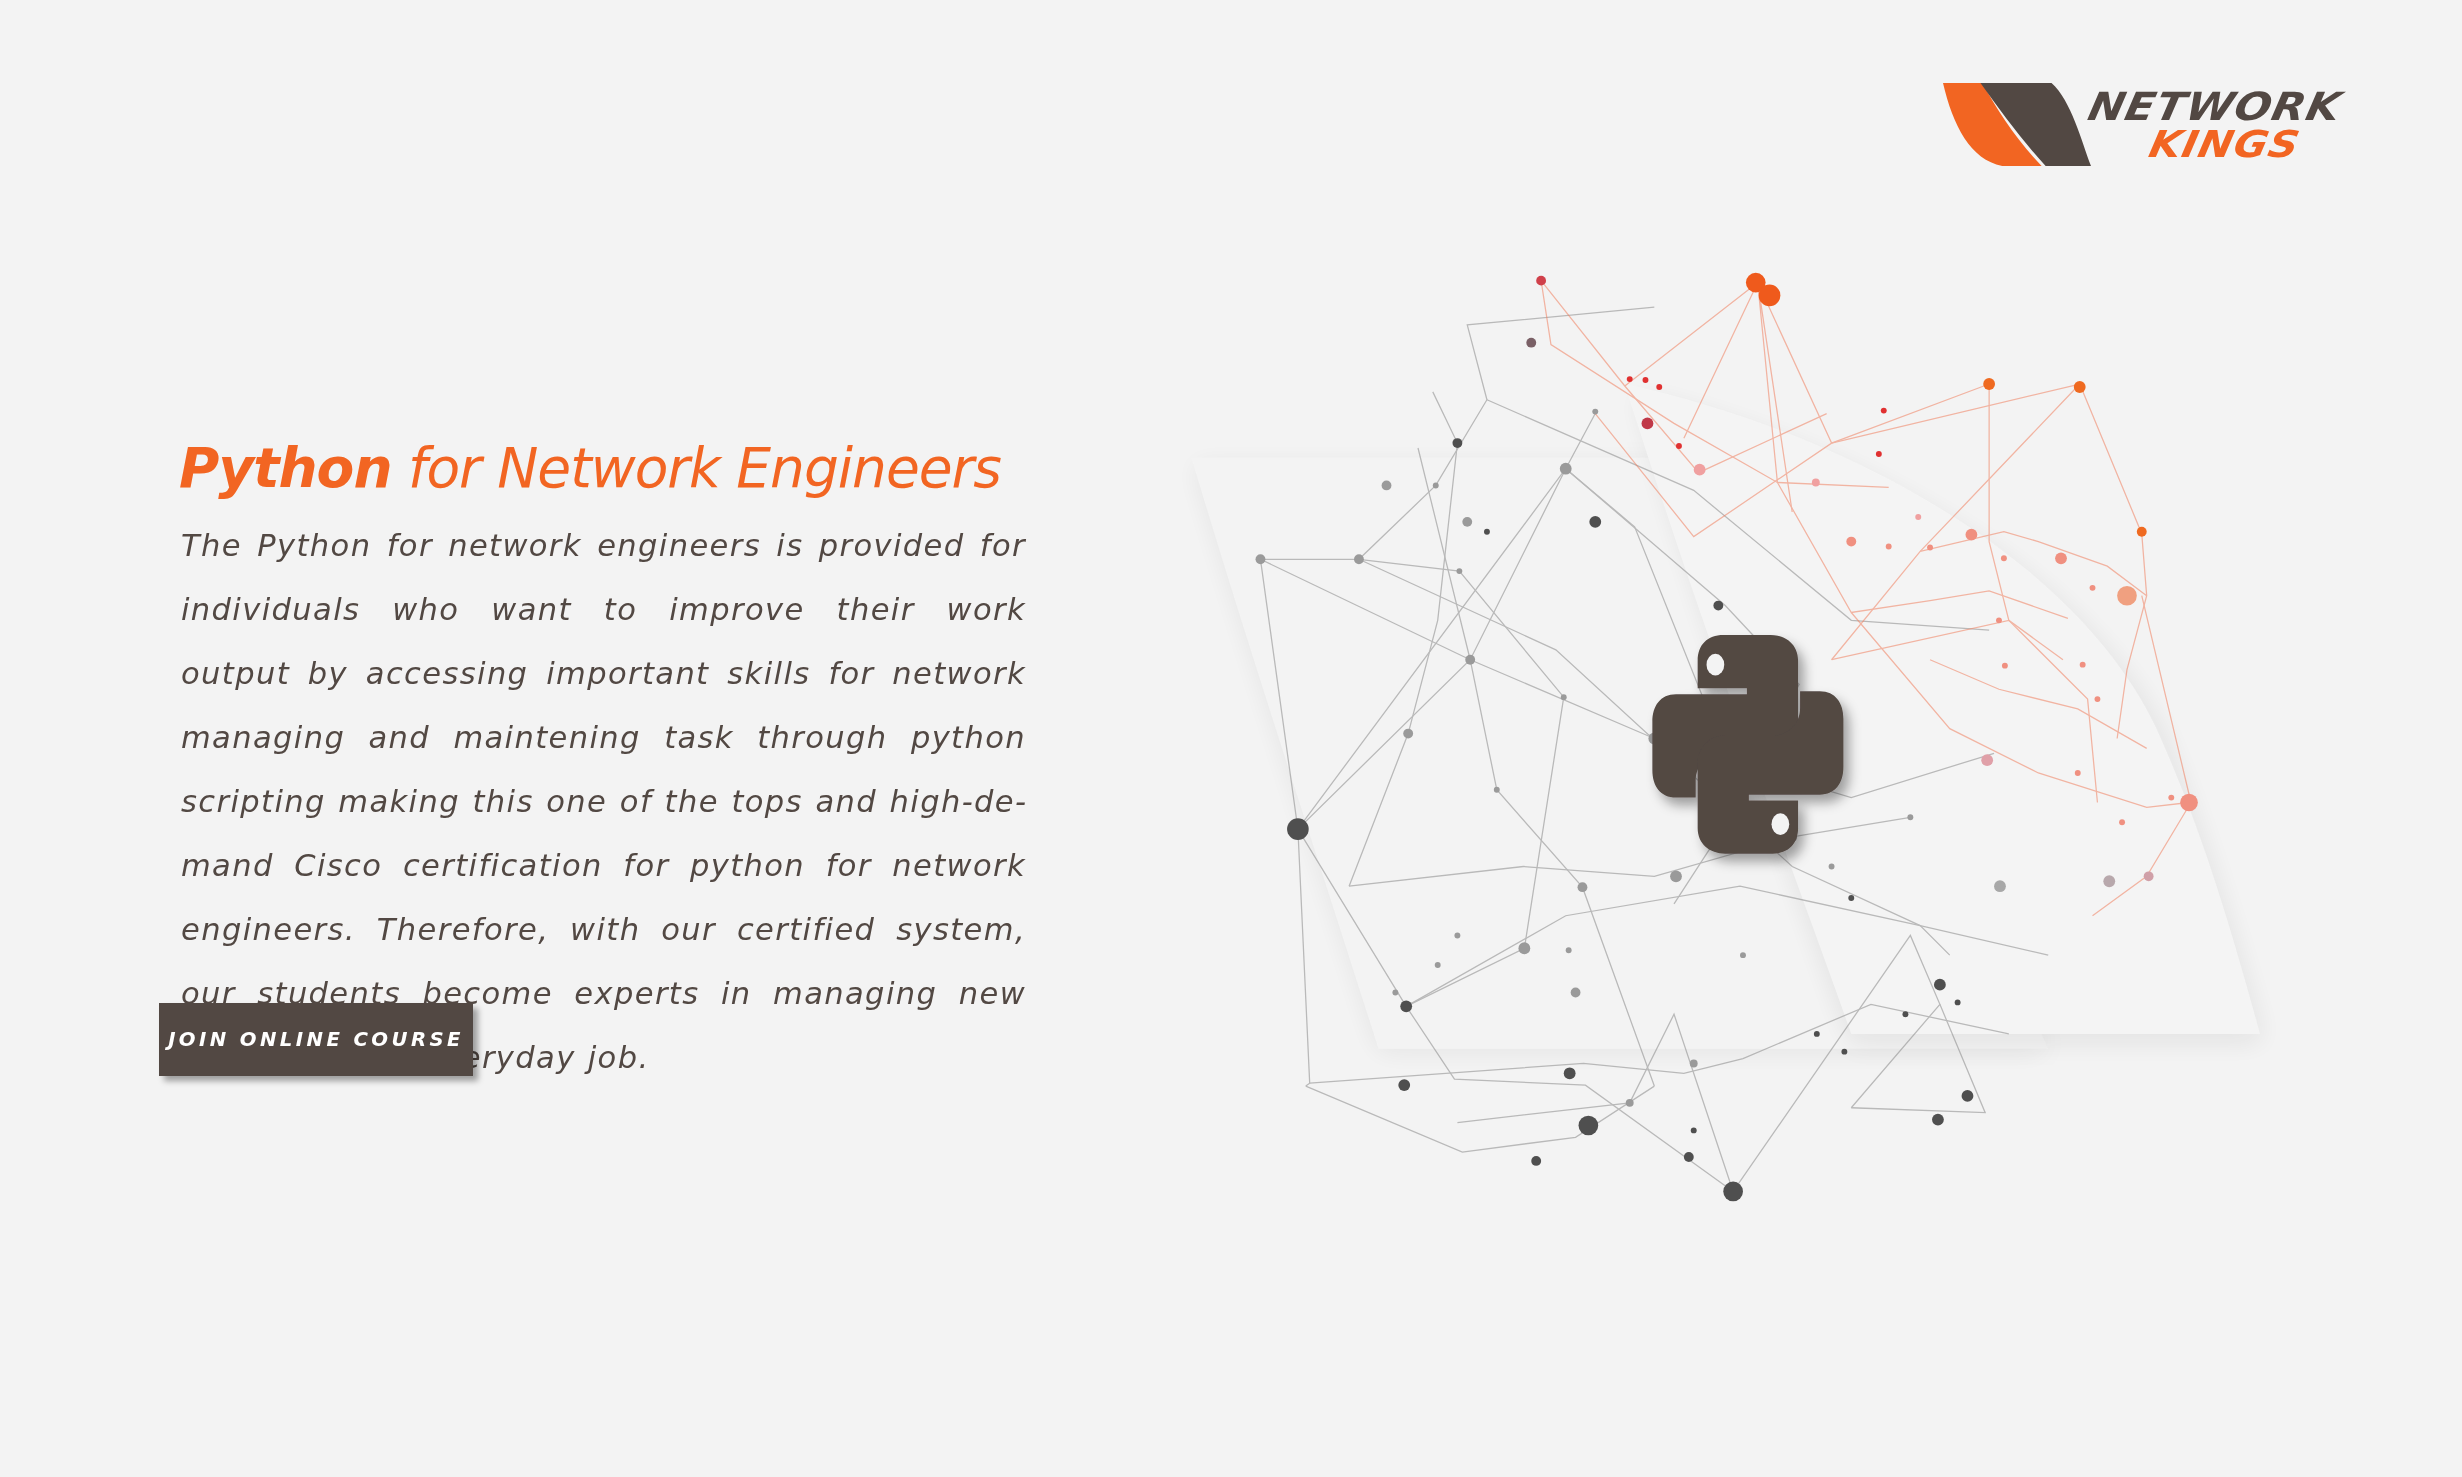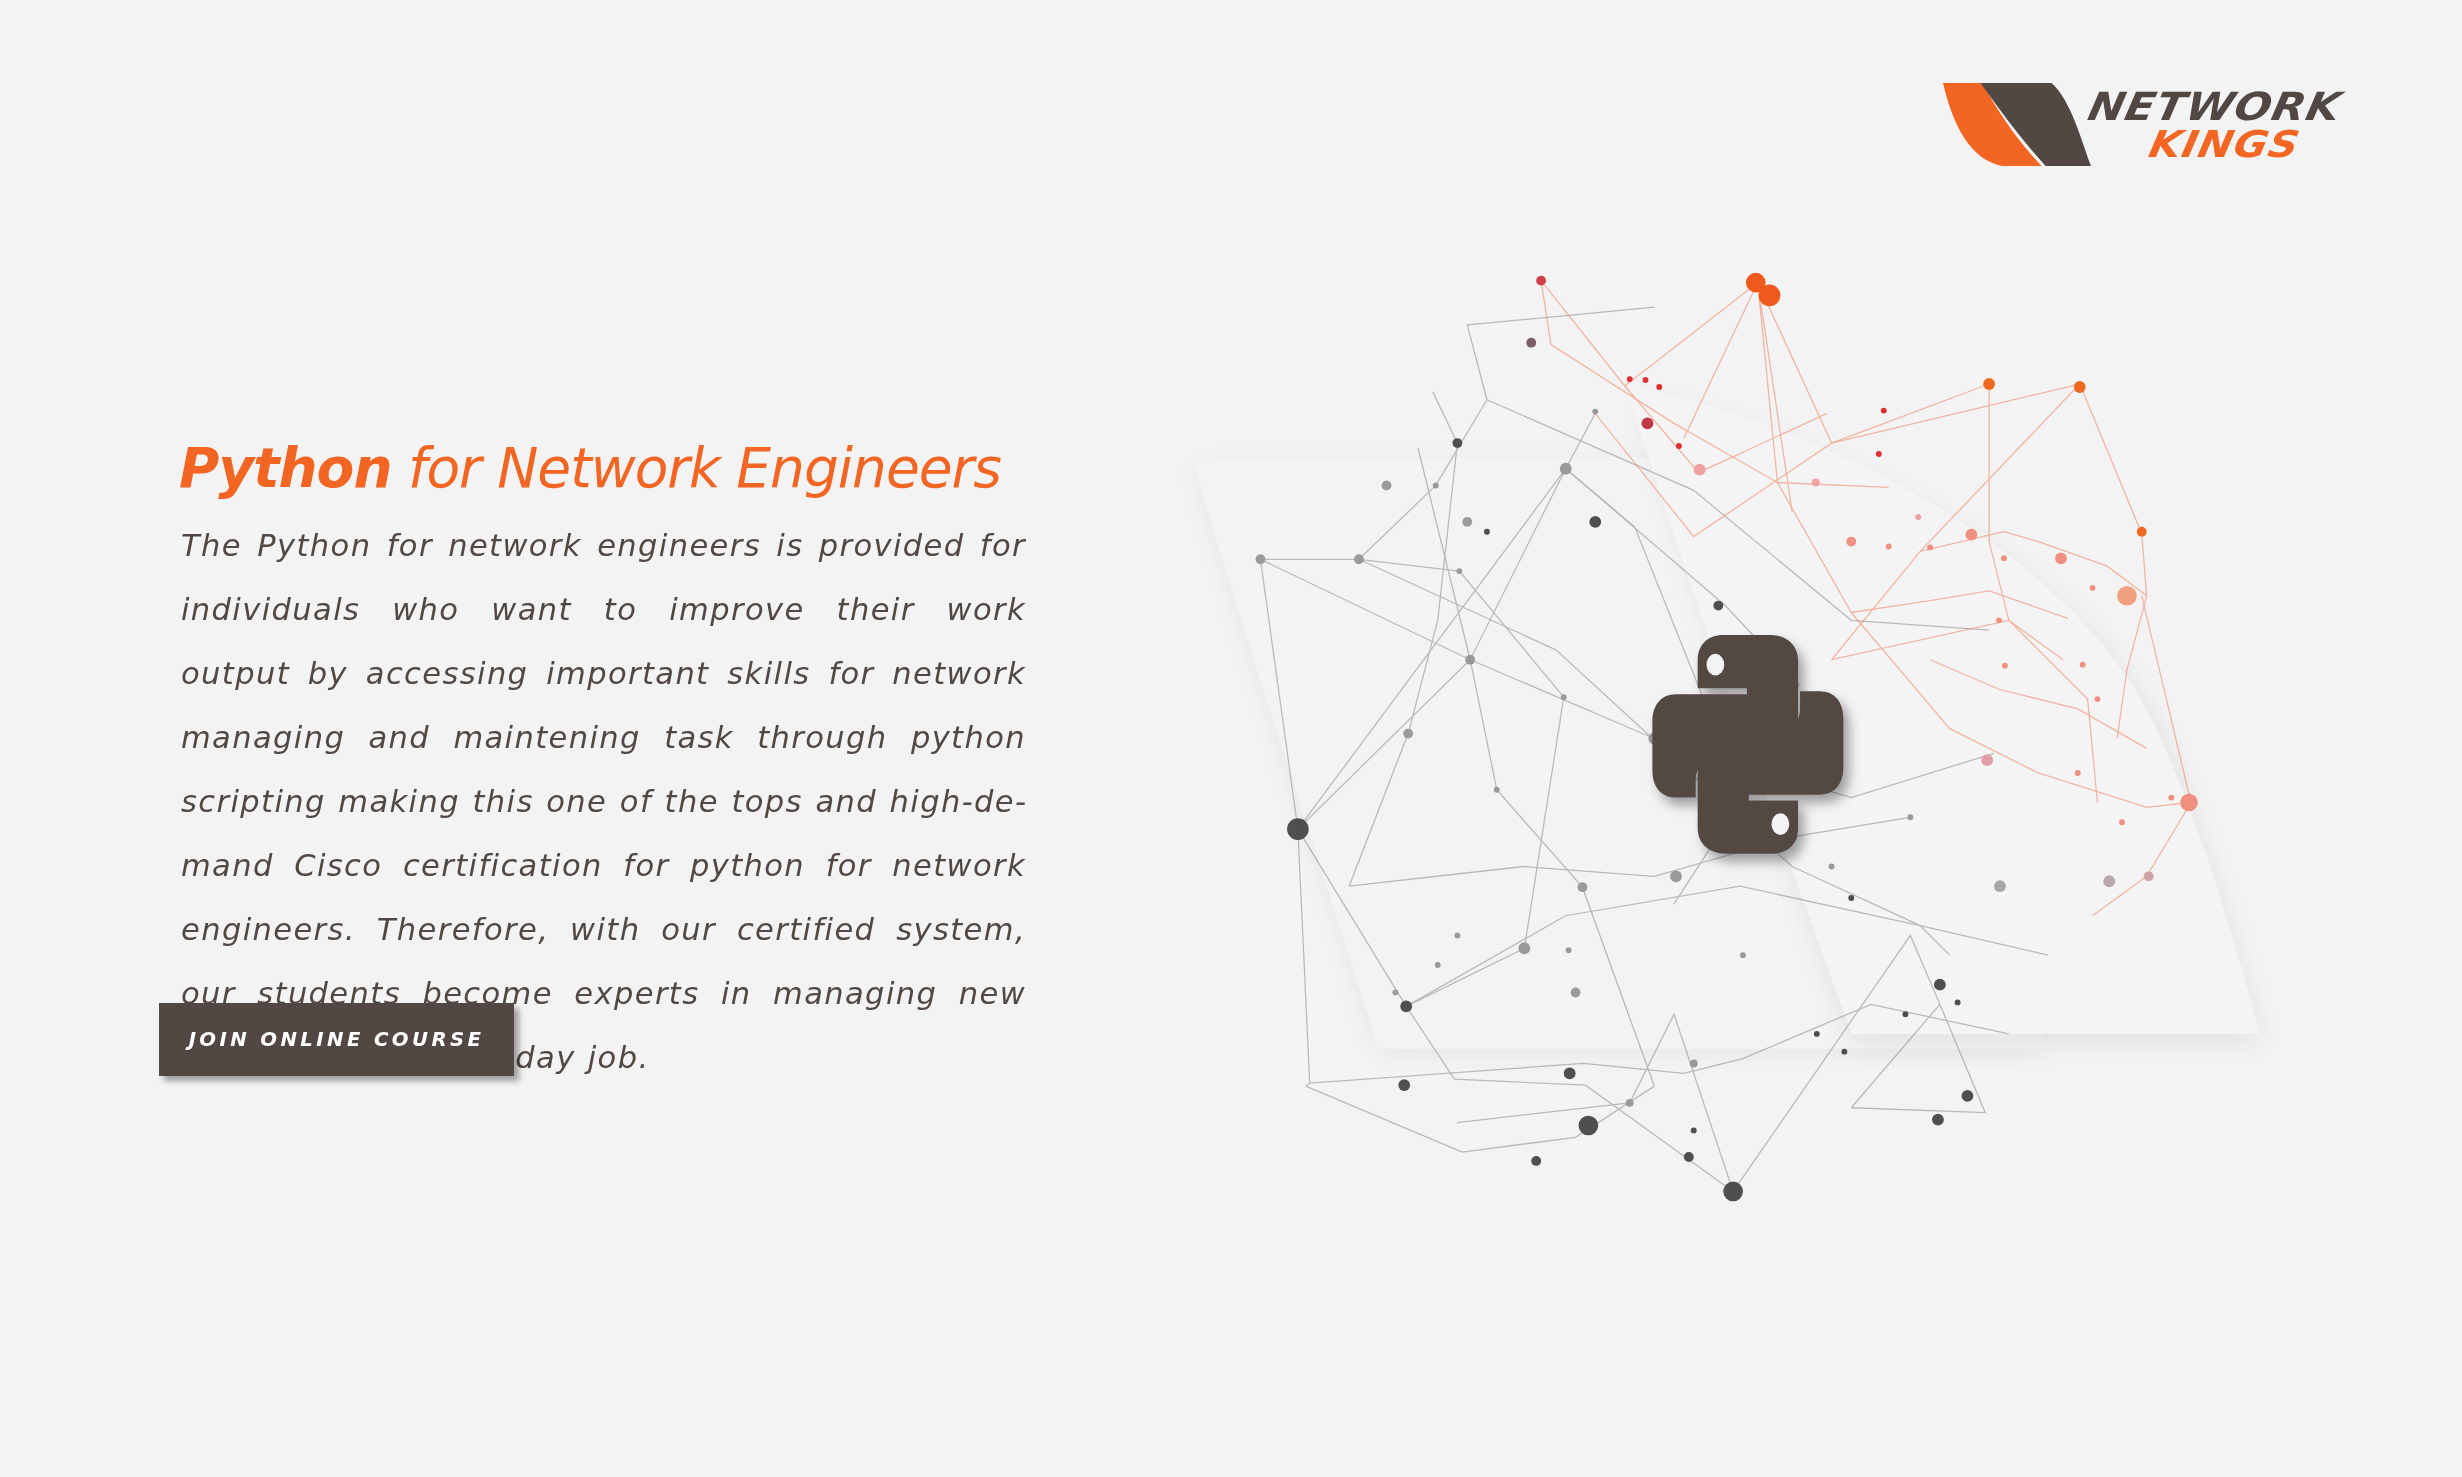--- a/index.html
+++ b/index.html
@@ -22,21 +22,21 @@
   }
   .title .bold { font-weight:bold; letter-spacing:-1px; }
   .desc {
     margin:5.9px 0 0 2px; width:845px;
     font-family:"DejaVu Sans", sans-serif; font-style:italic;
     color:#524843; font-size:30.5px; line-height:64px;
     text-align:justify; letter-spacing:1.4px; word-spacing:1px;
     hyphens:manual;
   }
   .cta {
-    position:absolute; left:159px; top:1003px; width:355px; height:73px;
+    position:absolute; left:159px; top:1003px; width:314px; height:73px;
     background:#524843; color:#fff; border:none;
     box-shadow:4.9px 4.9px 5.9px rgba(0,0,0,0.35);
     font-family:"DejaVu Sans", sans-serif; font-style:italic; font-weight:bold;
     font-size:19.7px; letter-spacing:3.4px; text-transform:uppercase;
     display:flex; align-items:center; justify-content:center; cursor:pointer;
     padding:0;
   }
   .graphic { position:absolute; left:1162px; top:246px; width:1221px; height:985px; }
   .graphic svg { display:block; }
 </style>

